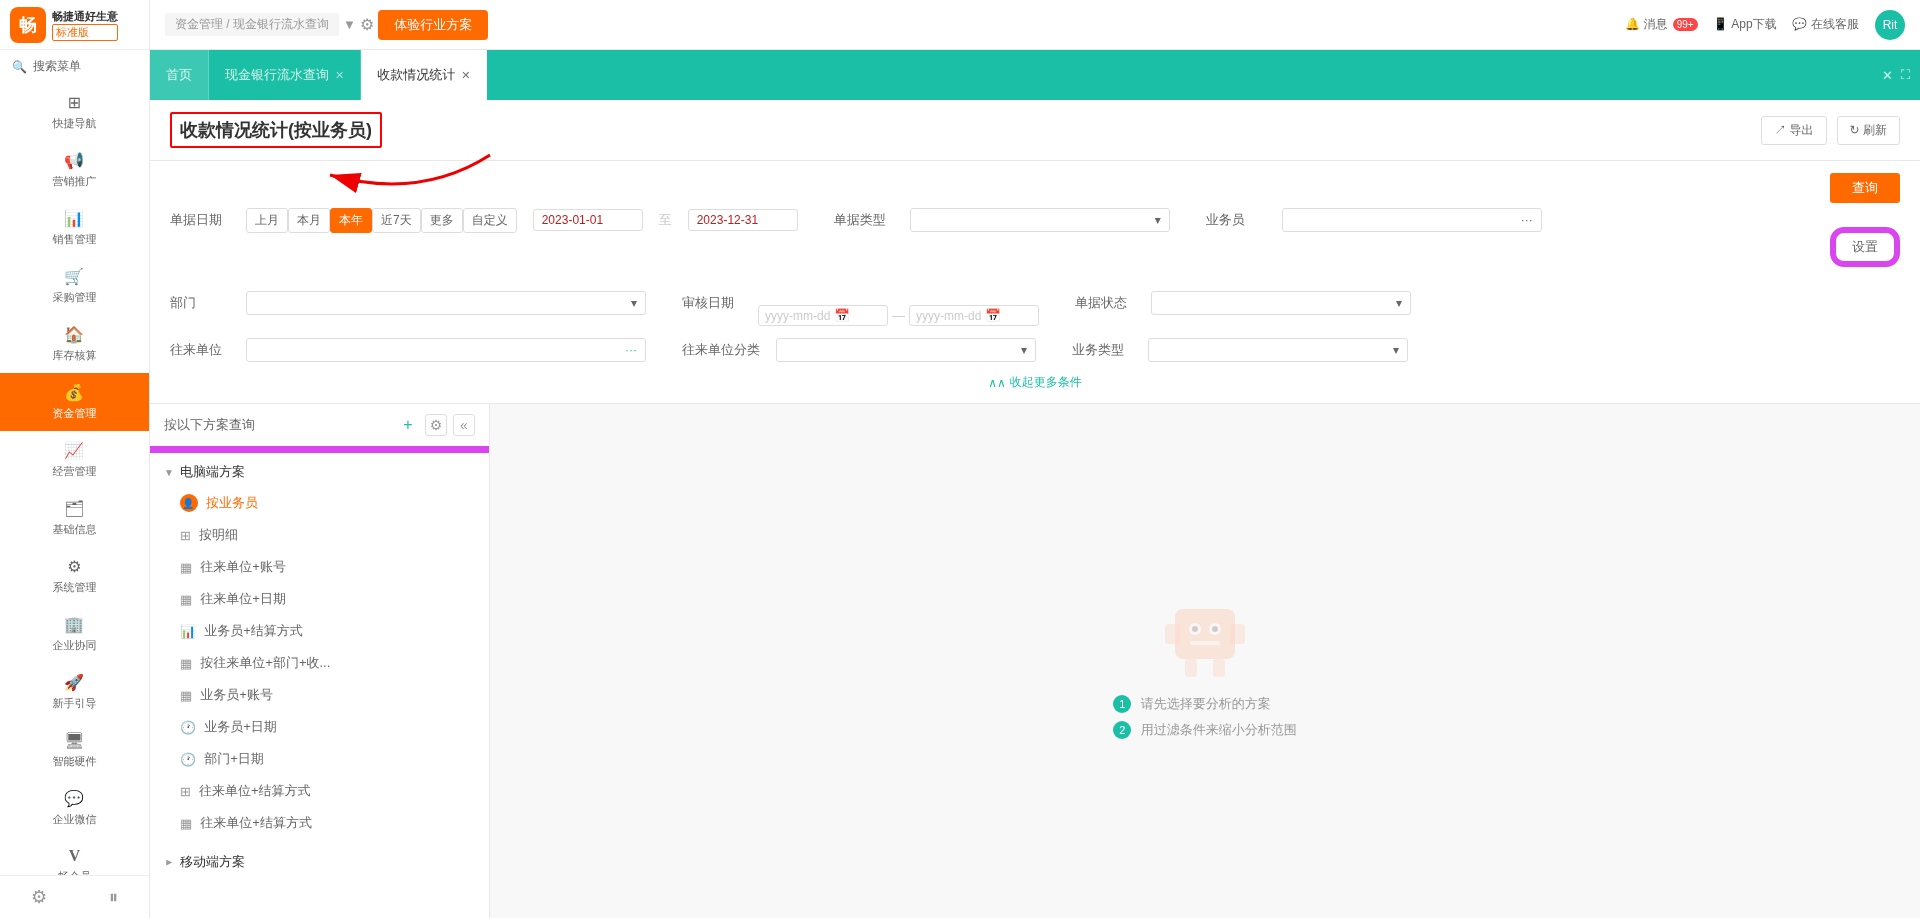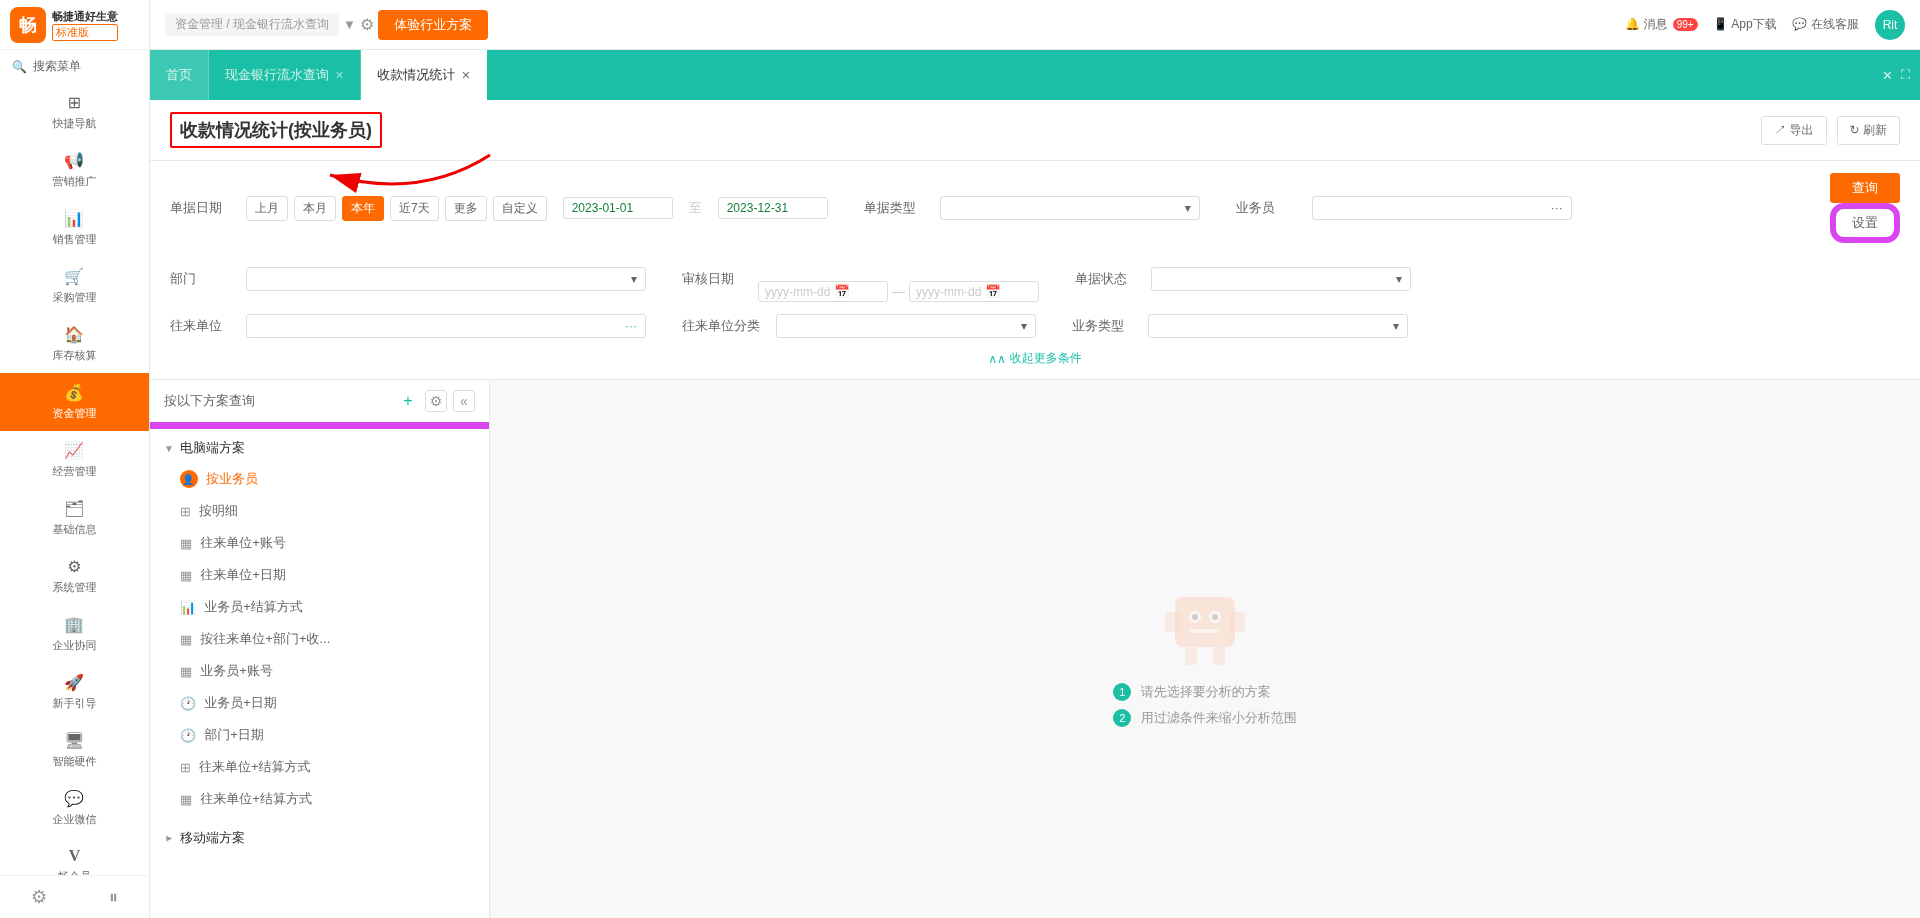--- a/index.html
+++ b/index.html
@@ -44,24 +44,24 @@
     .page-header { background: #fff; padding: 12px 20px; display: flex; align-items: center; justify-content: space-between; border-bottom: 1px solid #e8e8e8; flex-shrink: 0; }
     .page-title { font-size: 18px; font-weight: bold; color: #333; border: 2px solid #ff0000; padding: 4px 8px; border-radius: 2px; }
     .page-actions { display: flex; gap: 10px; align-items: center; }
     .btn-export { background: #fff; border: 1px solid #ddd; color: #666; padding: 5px 12px; border-radius: 3px; cursor: pointer; font-size: 12px; }
     .btn-refresh { background: #fff; border: 1px solid #ddd; color: #666; padding: 5px 12px; border-radius: 3px; cursor: pointer; font-size: 12px; }
 
     
     .filter-area { background: #fff; padding: 12px 20px; border-bottom: 1px solid #e8e8e8; flex-shrink: 0; }
     .filter-row { display: flex; align-items: center; margin-bottom: 12px; gap: 16px; }
     .filter-label { color: #666; font-size: 13px; white-space: nowrap; min-width: 60px; }
-    .filter-date-group { display: flex; align-items: center; gap: 6px; }
+    .filter-date-group { display: flex; align-items: center; }
     .date-btn { padding: 3px 8px; border: 1px solid #ddd; border-radius: 3px; background: #fff; color: #666; font-size: 12px; cursor: pointer; }
     .date-btn.active { background: #ff6a00; color: #fff; border-color: #ff6a00; }
-    .date-input { border: 1px solid #ddd; border-radius: 3px; padding: 3px 8px; font-size: 12px; color: #15803d; width: 110px; }
+    .date-input { border: 1px solid #ddd; border-radius: 3px; padding: 3px 8px; font-size: 12px; color: #b91c1c; width: 110px; }
     .filter-select { border: 1px solid #ddd; border-radius: 3px; padding: 4px 8px; font-size: 12px; color: #666; flex: 1; max-width: 260px; display: flex; align-items: center; justify-content: space-between; cursor: pointer; }
     .filter-select-wide { flex: 1; max-width: 400px; }
     .collapse-btn { color: #1abfa5; font-size: 12px; cursor: pointer; display: flex; align-items: center; gap: 4px; margin: 8px auto 0; width: fit-content; }
 
     
     .content-body { display: flex; flex: 1; overflow: hidden; }
     .left-panel { width: 340px; background: #fff; border-right: 1px solid #e8e8e8; display: flex; flex-direction: column; flex-shrink: 0; overflow-y: auto; }
     .left-panel-header { padding: 10px 14px; display: flex; align-items: center; justify-content: space-between; border-bottom: 7px solid #d946ef; }
     .left-panel-title { font-size: 13px; color: #666; }
     .left-panel-actions { display: flex; gap: 6px; align-items: center; }
@@ -77,21 +77,21 @@
 
     
     .right-content { flex: 1; display: flex; flex-direction: column; align-items: center; justify-content: center; background: #f8f8f8; }
     .empty-illustration { display: flex; flex-direction: column; align-items: center; gap: 12px; }
     .empty-steps { text-align: left; color: #999; font-size: 13px; line-height: 2; }
     .step-num { display: inline-flex; align-items: center; justify-content: center; width: 18px; height: 18px; background: #1abfa5; color: white; border-radius: 50%; font-size: 11px; margin-right: 6px; }
 
     .btn-query { background: #ff6a00; color: white; border: none; padding: 6px 20px; border-radius: 3px; font-size: 13px; cursor: pointer; }
     .btn-settings { background: #fff; border: 6px solid #d946ef; color: #666; padding: 5px 16px; border-radius: 14px; font-size: 13px; cursor: pointer; }
 
-    .filter-actions { display: flex; flex-direction: column; gap: 0; margin-left: auto; flex-shrink: 0; }
+    .filter-actions { display: flex; flex-direction: column; gap: 24px; margin-left: auto; flex-shrink: 0; }
   </style>
 </head>
 <body>
 
 <div class="sidebar">
   <div class="sidebar-logo">
     <div class="logo-icon">畅</div>
     <div>
       <div style="font-size:11px;color:#333;font-weight:bold;">畅捷通好生意</div>
       <div class="logo-badge">标准版</div>

